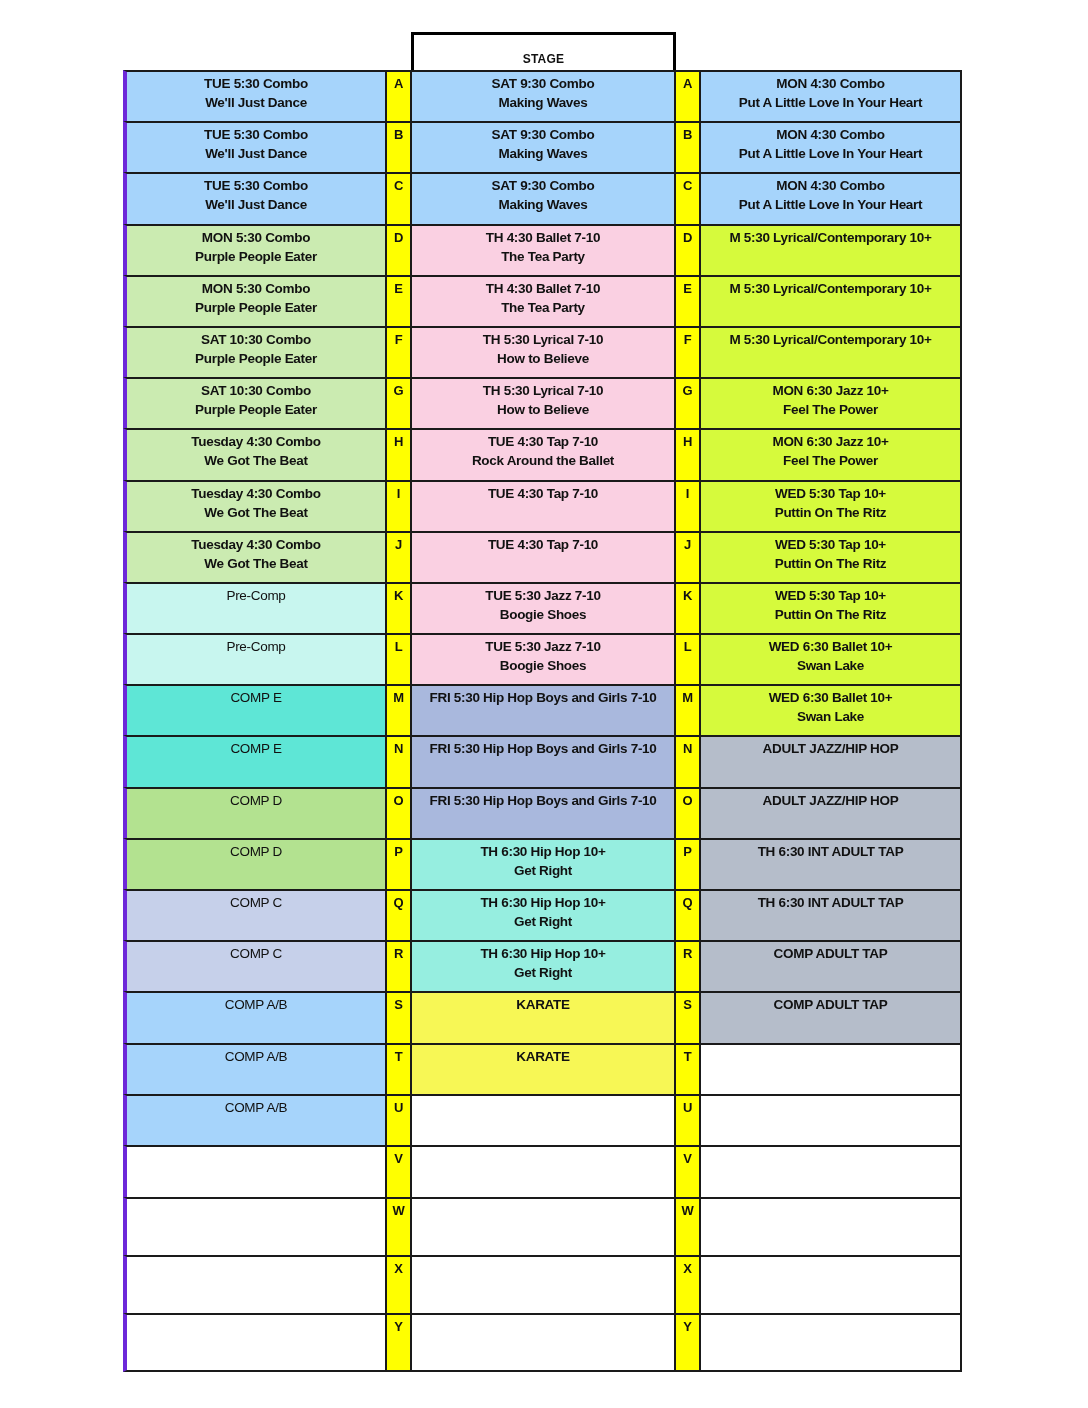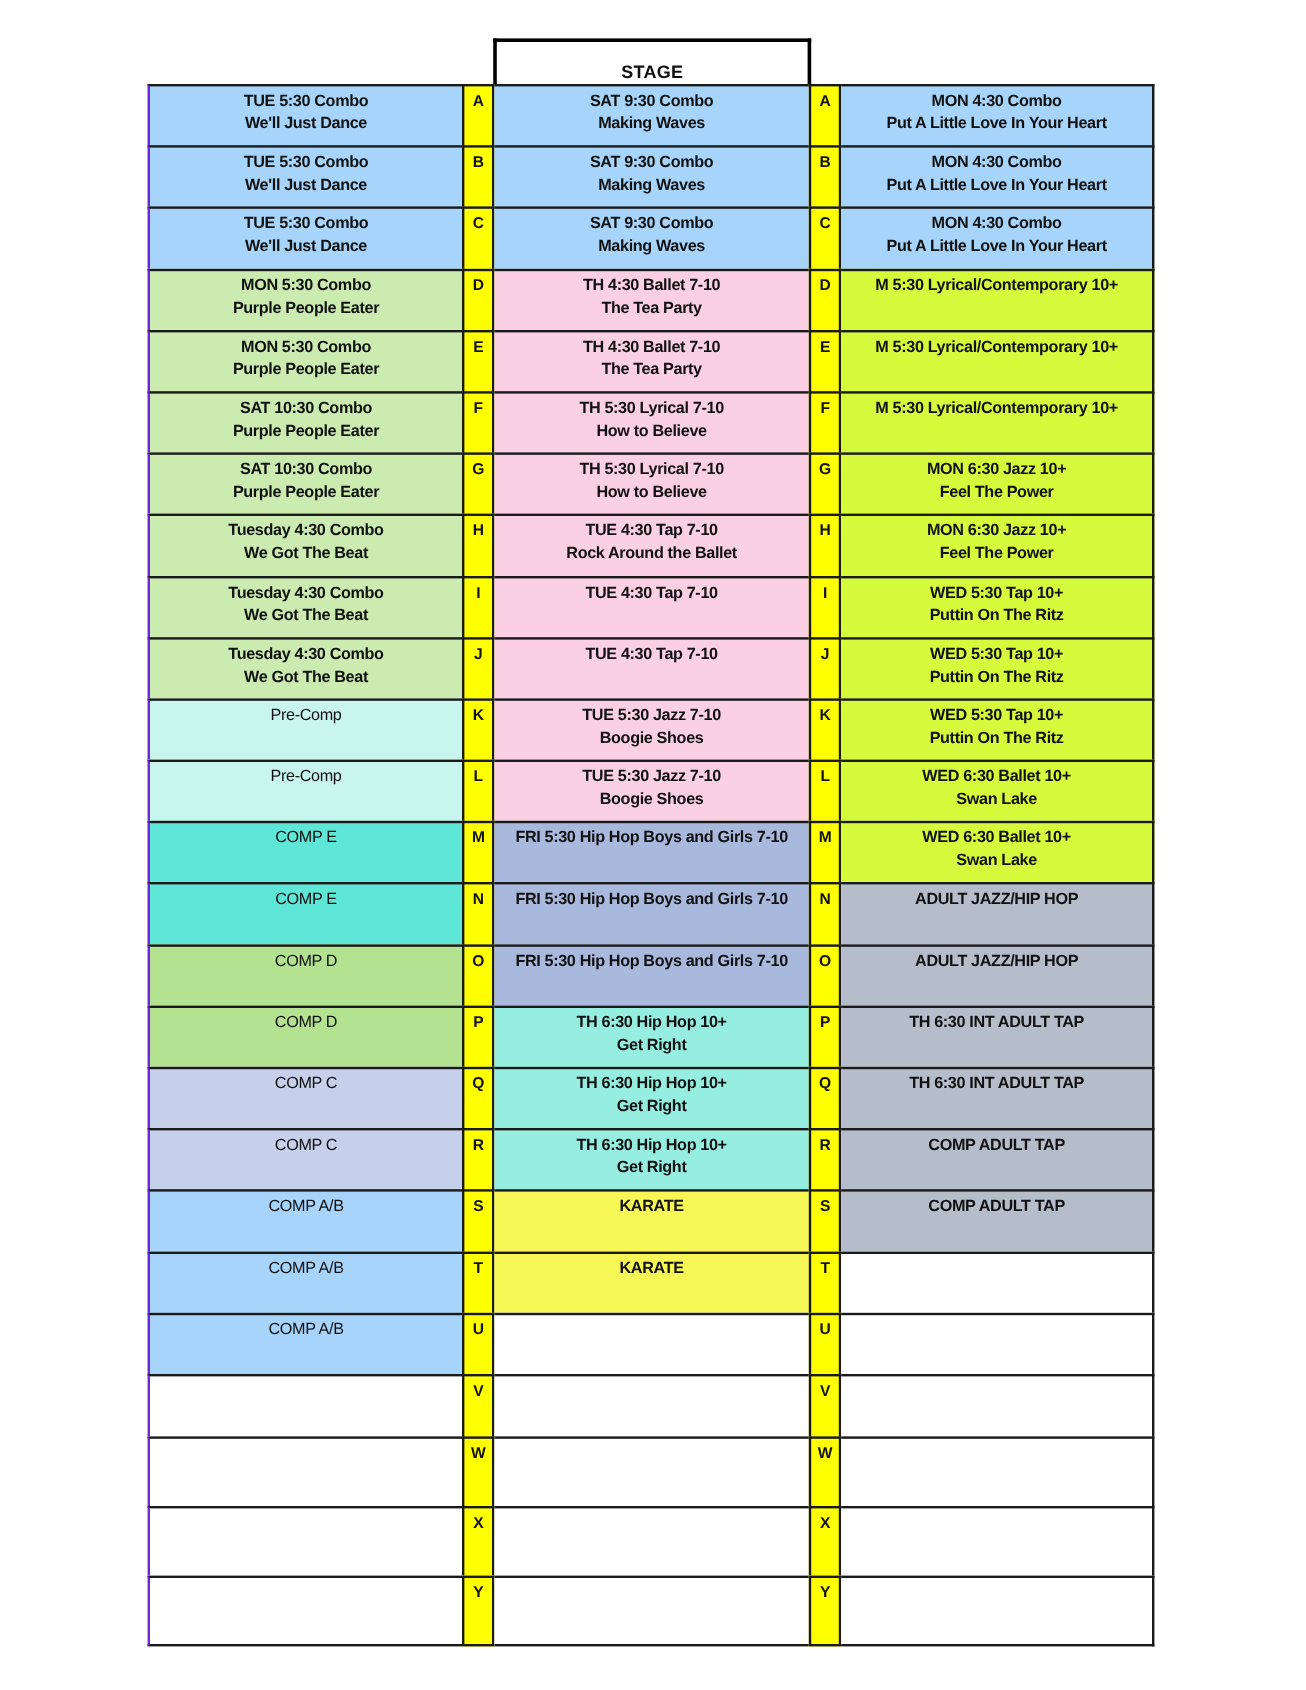--- a/index.html
+++ b/index.html
@@ -1,28 +1,28 @@
 <!DOCTYPE html>
 <html><head>
 <meta charset="utf-8">
 <style>
   html, body { margin: 0; padding: 0; background: #ffffff; }
   body { width: 1088px; height: 1408px; position: relative; overflow: hidden;
          font-family: "Liberation Sans", sans-serif; color: #111; }
   .stage { position: absolute; left: 411px; top: 32px; width: 259px; height: 38px;
            border: 3px solid #000; border-bottom: none; background: #fff;
            text-align: center; box-sizing: content-box; }
-  .stage span { display: block; margin-top: 17px; font-weight: bold; font-size: 15px; letter-spacing: 0.2px; }
+  .stage span { display: block; margin-top: 17px; font-weight: bold; font-size: 12px; letter-spacing: 0.2px; }
   .grid { position: absolute; left: 123px; top: 70px; width: 840px; }
   .row { position: relative; display: flex; box-sizing: border-box; }
   .cell { box-sizing: border-box; border-top: 2px solid #1a1a1a; text-align: center;
           font-size: 13.5px; line-height: 19px; padding-top: 2px; transform-origin: center;
           letter-spacing: -0.3px; }
   .cell.bold { font-weight: bold; }
-  .c-left { width: 262px; border-left: 2px solid #6d28d9; }
+  .c-left { width: 262px; border-left: 4px solid #6d28d9; }
   .c-mid { width: 262px; }
   .c-right { width: 261px; border-right: 2px solid #1a1a1a; }
   .letter { width: 27px; background: #ffff00; font-weight: bold; font-size: 13px;
             border-left: 2px solid #1a1a1a; border-right: 2px solid #1a1a1a; text-align: center; }
   .grid .row:last-child .cell { border-bottom: 2px solid #1a1a1a; }
   .line { display: block; white-space: nowrap; }
 </style>
 </head>
 <body>
 

